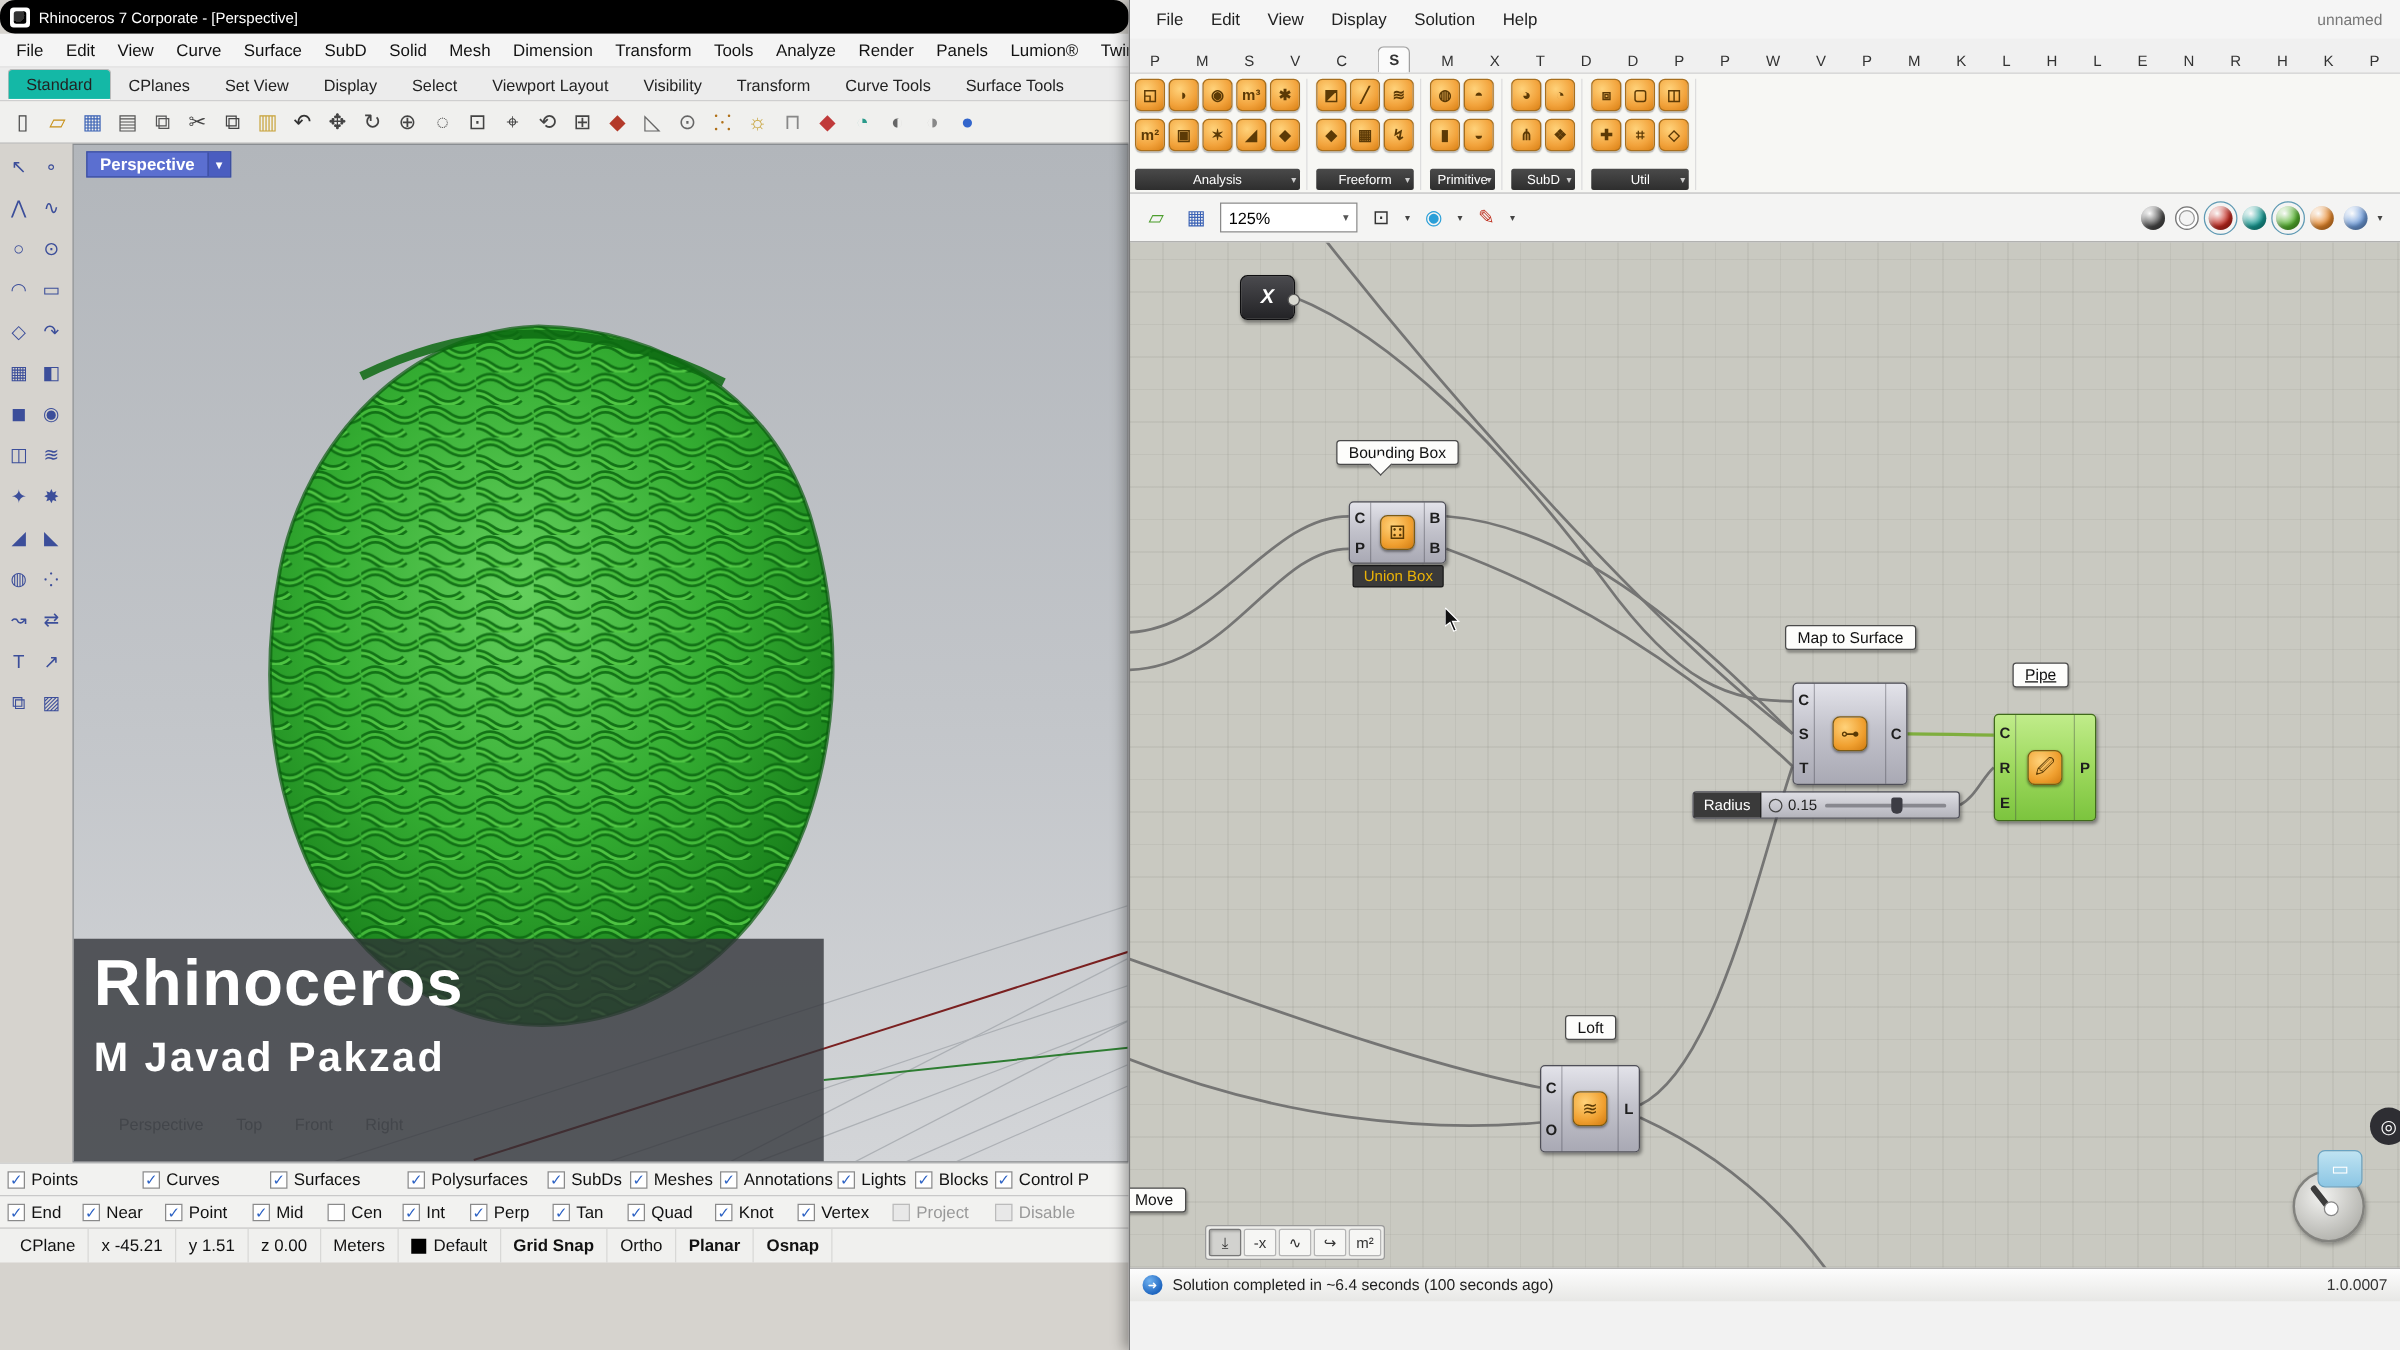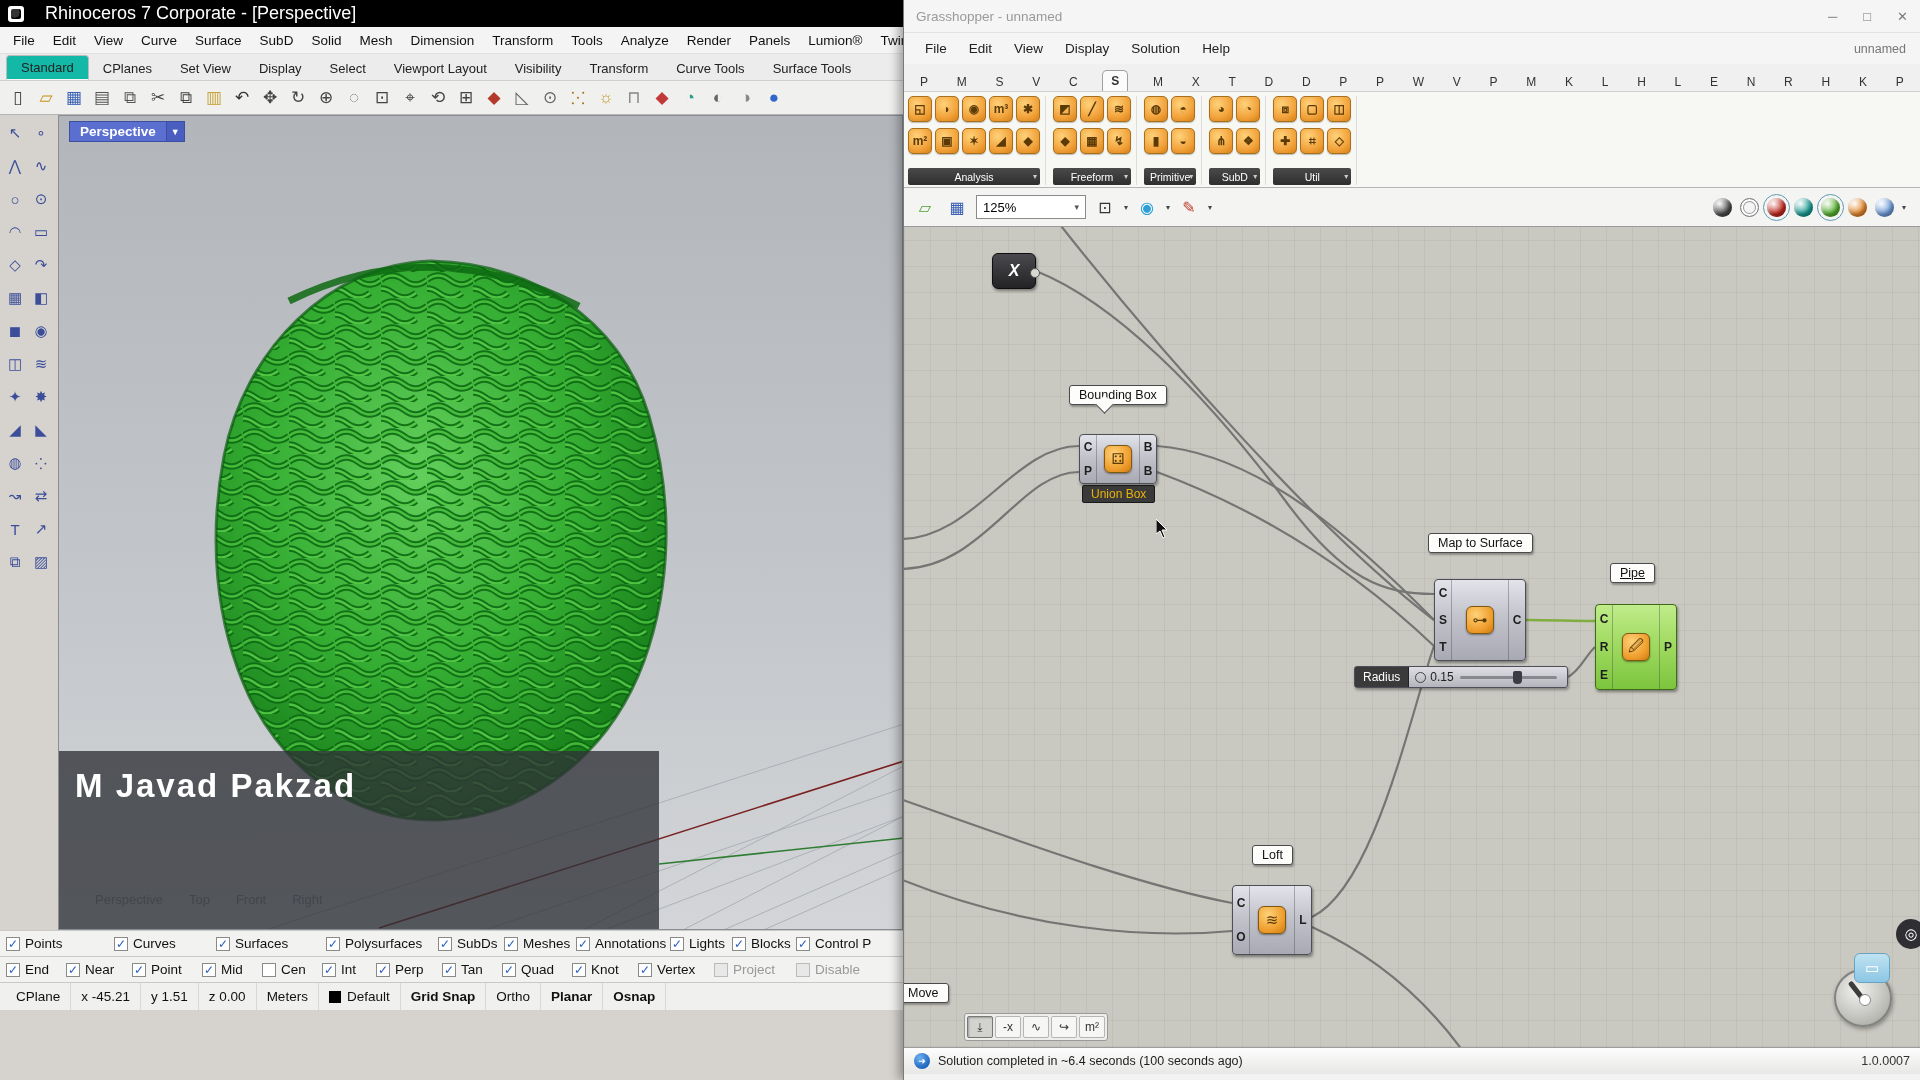--- a/index.html
+++ b/index.html
@@ -2,22 +2,22 @@
 <html><head>
 <meta charset="utf-8">
 <style>
   * { margin:0; padding:0; box-sizing:border-box; }
   html,body { width:1920px; height:1080px; overflow:hidden; background:#222;
     font-family:"Liberation Sans", sans-serif; }
   #stage { position:relative; width:1920px; height:1080px; background:#f0f0f0; }
 
   
   #rhino { position:absolute; left:0; top:0; width:903px; height:1080px; background:#d6d3ce; }
-  #r-title { height:27px; background:#000; color:#fff; display:flex; align-items:center; gap:21px;
-    padding:0 8px; font-size:18px; }
+  #r-title { height:27px; background:#000; color:#fff; display:flex; align-items:center; gap:7px;
+    padding:0 8px; font-size:12px;border-radius:12px; }
   #r-appicon { width:16px; height:16px; background:#fff; border-radius:3px; position:relative; }
   #r-appicon::after { content:""; position:absolute; left:3px; top:3px; width:10px; height:10px;
     background:radial-gradient(circle at 35% 35%, #333 55%, #000 56%); border-radius:2px; }
   #r-menubar { height:27px; background:#f4f4f4; display:flex; align-items:center; padding:0 4px;
     font-size:13.5px; color:#111; border-bottom:1px solid #e0e0e0; overflow:hidden; white-space:nowrap; }
   #r-menubar span { padding:3px 9px; cursor:default; }
   #r-history { height:40px; background:#fff; font-size:13px; color:#111; padding:1px 6px;
     line-height:19px; border-bottom:1px solid #ddd; }
   #r-cmd { height:30px; background:#fff; display:flex; align-items:center; font-size:13.5px;
     padding:0 6px; border-bottom:2px solid #b8b8b8; }
@@ -318,20 +318,21 @@
             <path d="M372,145 C470,147 560,200 590,300 C615,385 612,470 585,545
                      C550,640 470,700 380,704 C300,706 230,660 190,580
                      C155,505 150,420 165,340 C185,235 270,148 372,145 Z" fill="url(#weave)" opacity="0.9"></path>
             <path d="M372,145 C470,147 560,200 590,300 C615,385 612,470 585,545
                      C550,640 470,700 380,704 C300,706 230,660 190,580
                      C155,505 150,420 165,340 C185,235 270,148 372,145 Z" fill="none" stroke="#0c5c10" stroke-width="3" opacity="0.7"></path>
             <path d="M230,185 Q372,115 520,190" stroke="#0d6a12" stroke-width="7" fill="none" opacity="0.85"></path>
           </g>
         </svg>
         <div id="vp-banner">
+          <div class="big">Rhinoceros</div>
           <div class="sub">M Javad Pakzad</div>
         </div>
         <div id="vp-tabs">
             <span>Perspective</span>
             <span>Top</span>
             <span>Front</span>
             <span>Right</span>
           </div>
       </div>
     </div>
@@ -461,28 +462,20 @@
         <span class="seg b">
           <span>Planar</span>
         </span>
         <span class="seg b">
           <span>Osnap</span>
         </span>
       </div>
   </div>
 
   <div id="gh">
-    <div id="g-title">
-      <span>Grasshopper - unnamed</span>
-      <div id="g-winbtns">
-          <span>─</span>
-          <span>□</span>
-          <span>✕</span>
-        </div>
-    </div>
     <div id="g-menubar">
       <span class="mi">File</span>
         <span class="mi">Edit</span>
         <span class="mi">View</span>
         <span class="mi">Display</span>
         <span class="mi">Solution</span>
         <span class="mi">Help</span>
         <span id="g-unnamed">unnamed</span>
     </div>
     <div id="g-tabs">

